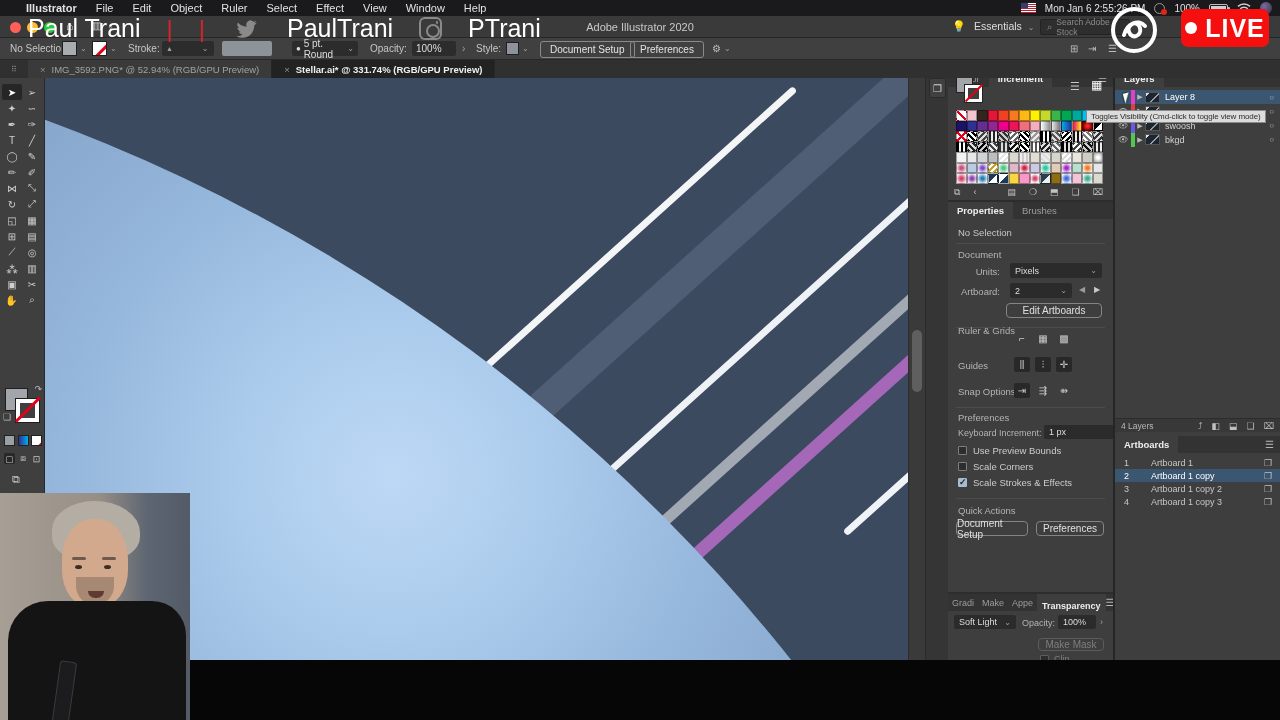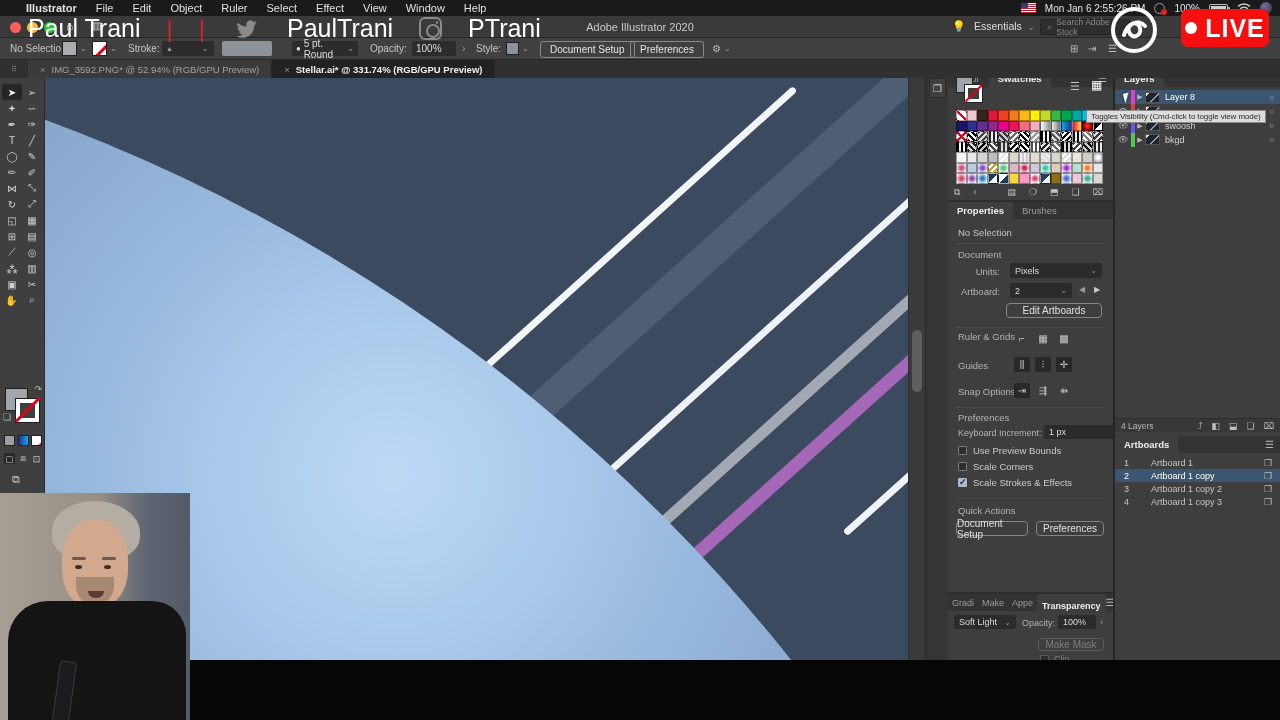--- a/index.html
+++ b/index.html
@@ -321,21 +321,21 @@
     <span class="abs" style="left:8px;top:1px">«</span>
     <span class="abs" style="left:198px;top:1px">«</span>
     <span class="abs" style="left:362px;top:1px">«</span>
   </div>
 
   <div class="abs colgutter" style="left:946px;top:60px;width:2px;height:600px"></div>
 
   <div class="abs panel" style="left:948px;top:70px;width:165px;height:130px">
     <div class="ptabs">
       <span class="ptab">Color</span>
-      <span class="ptab active">Swatches</span>
+      <span class="ptab active">Increment</span>
       <span class="phamb">☰</span>
     </div>
     <div class="fsmini">
       <span class="f"></span>
         <span class="s"></span>
     </div>
     <span class="abs" style="left:122px;top:10px;color:#c9c9c9;font-size:11px">☰</span>
     <span class="abs" style="left:143px;top:8px;color:#fff;font-size:12px">▦</span>
     <div id="swgrid">
         <div class="swcell" style="background: linear-gradient(45deg, transparent 42%, rgb(226, 0, 26) 42%, rgb(226, 0, 26) 58%, transparent 58%), rgb(255, 255, 255);"></div>
@@ -464,21 +464,21 @@
     <span class="abs seclabel" style="left:8px;top:84px;width:44px;text-align:right">Artboard:</span>
     <span class="ffield abs" style="left:62px;top:81px;width:62px;height:15px">
         <span>2</span>
         <span class="caret" style="margin-left:auto">⌄</span>
       </span>
     <span class="abs" style="left:131px;top:83px;color:#9a9a9a;font-size:8px">◀</span>
     <span class="abs" style="left:146px;top:83px;color:#c9c9c9;font-size:8px">▶</span>
     <span class="pbtn abs" style="left:58px;top:101px;width:96px;height:15px">Edit Artboards</span>
     <div class="divider" style="top:125px"></div>
 
-    <span class="abs seclabel" style="left:10px;top:129px">Ruler &amp; Grids</span>
+    <span class="abs seclabel" style="left:10px;top:123px">Ruler &amp; Grids</span>
     <div class="abs" style="left:66px;top:129px;display:flex;gap:5px">
       <span class="icbtn">⌐</span>
       <span class="icbtn">▦</span>
       <span class="icbtn">▩</span>
     </div>
     <span class="abs seclabel" style="left:10px;top:158px">Guides</span>
     <div class="abs" style="left:66px;top:155px;display:flex;gap:5px">
       <span class="icbtn pressed">⫼</span>
       <span class="icbtn pressed">⫶</span>
       <span class="icbtn pressed">✛</span>

